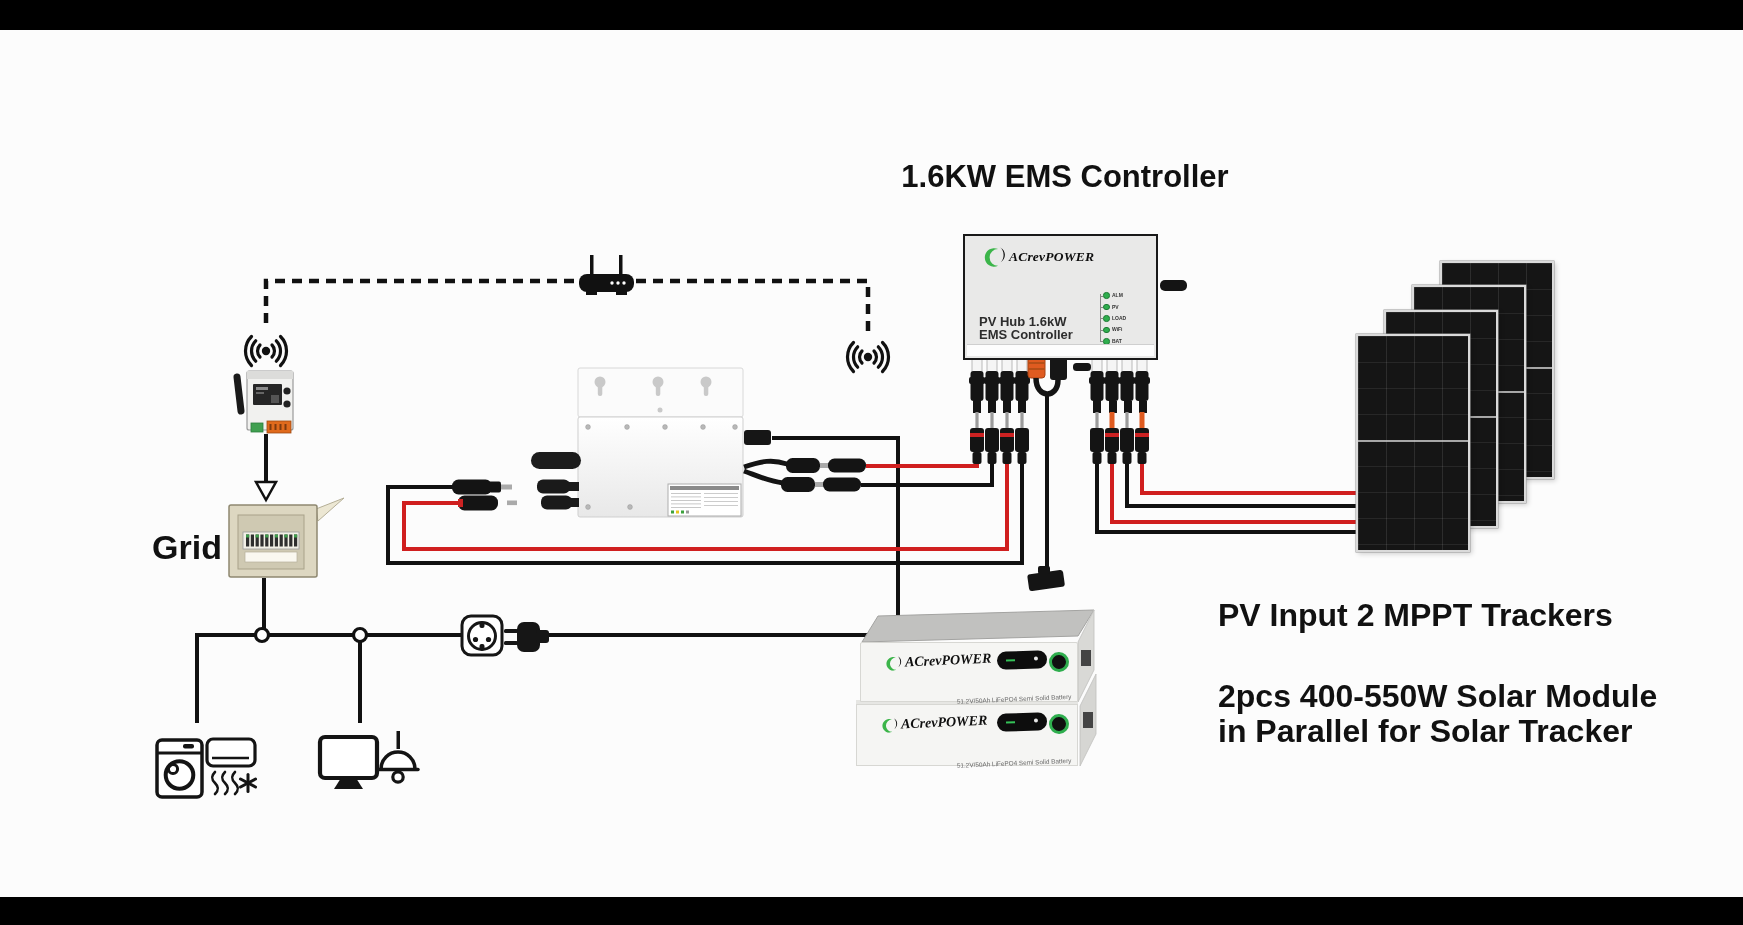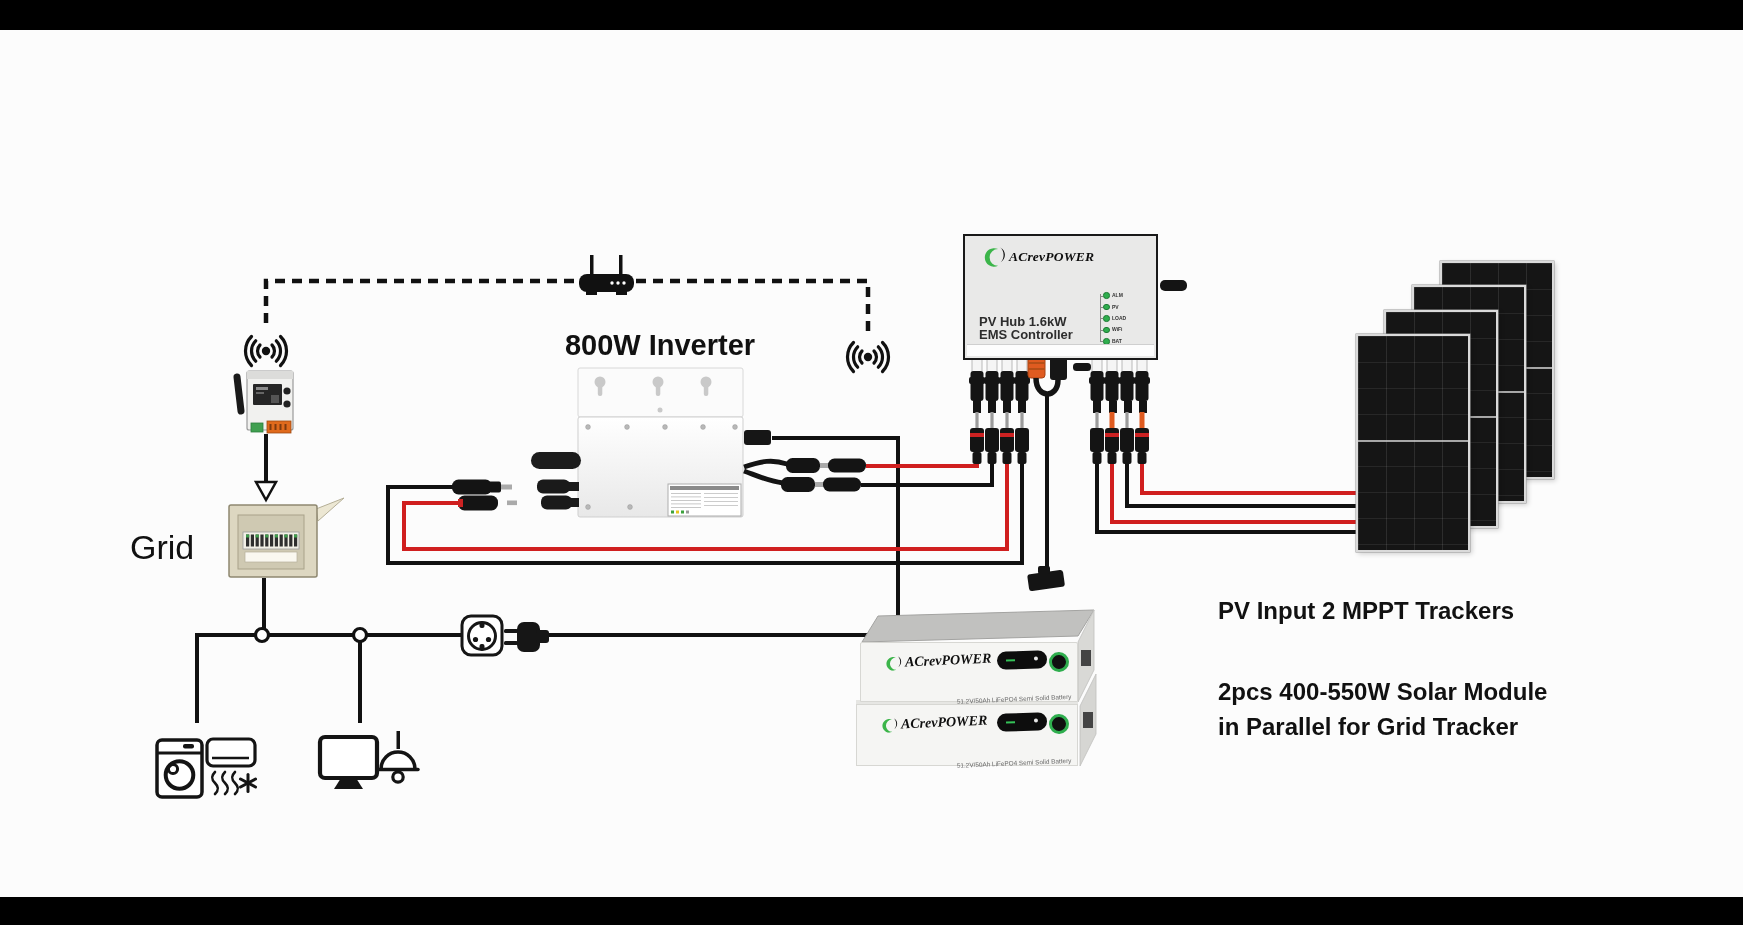--- a/index.html
+++ b/index.html
@@ -5,22 +5,22 @@
   html,body{margin:0;padding:0;background:#fcfcfc;}
   .stage{position:relative;width:1743px;height:925px;background:#fcfcfc;overflow:hidden;
          font-family:"Liberation Sans",sans-serif;color:#111;}
   .bar{position:absolute;left:0;width:1743px;background:#000;}
   .bar.top{top:0;height:30px;}
   .bar.bottom{top:897px;height:28px;}
   svg.wires{position:absolute;left:0;top:0;z-index:1;}
   .lbl{position:absolute;z-index:3;white-space:nowrap;}
   .ems-title{left:900px;top:159px;width:330px;text-align:center;font-size:31px;font-weight:700;}
   .inv-title{left:545px;top:329px;width:230px;text-align:center;font-size:29px;font-weight:700;}
-  .grid-label{left:130px;top:528px;width:92px;font-size:34px;font-weight:400;}
-  .pv-note div{position:absolute;left:1218px;font-size:24px;font-weight:700;white-space:nowrap;}
+  .grid-label{left:130px;top:528px;width:92px;text-align:right;font-size:34px;font-weight:700;}
+  .pv-note div{position:absolute;left:1218px;font-size:32px;font-weight:700;white-space:nowrap;}
   .pv-line1{top:597px;} .pv-line2{top:678px;} .pv-line3{top:713px;}
   
   .ems-box{position:absolute;left:963px;top:234px;width:195px;height:126px;box-sizing:border-box;
            background:#e9e9e8;border:2.5px solid #191919;z-index:2;}
   .ems-logo{position:absolute;left:18px;top:11px;display:flex;align-items:center;}
   .swoosh-lg{width:23px;height:20px;}
   .swoosh-sm{width:17px;height:15px;}
   .ems-brand{margin-left:3px;font-family:"Liberation Serif",serif;font-style:italic;font-weight:700;
              font-size:13.5px;color:#0e0e0e;letter-spacing:.2px;}
   .ems-model{position:absolute;left:14px;top:79px;font-size:13px;font-weight:700;color:#2d2d2d;line-height:13px;}
@@ -396,27 +396,27 @@
       <polygon points="1078,642 1094,610 1094,670 1078,702" fill="#d9d9d6" stroke="#bfbfbc" stroke-width=".8"></polygon>
       <rect x="856" y="700" width="222" height="4" fill="#e6e6e3"></rect>
       <polygon points="1080,706 1096,674 1096,734 1080,766" fill="#d6d6d3" stroke="#bfbfbc" stroke-width=".8"></polygon>
       <rect x="1081" y="650" width="10" height="16" fill="#444"></rect>
       <rect x="1083" y="712" width="10" height="16" fill="#444"></rect>
       <rect x="1028" y="572" width="36" height="17" rx="3" fill="#141414" transform="rotate(-8 1046 580)"></rect>
       <rect x="1038" y="566" width="12" height="8" rx="2" fill="#141414"></rect>
     </g>
   </svg>
 
-  <div class="lbl inv-title">800W Inverter</div>
+  <div class="lbl ems-title">1.6KW EMS Controller</div>
   <div class="lbl grid-label">Grid</div>
 
   <div class="pv-note">
     <div class="pv-line1">PV Input 2 MPPT Trackers</div>
     <div class="pv-line2">2pcs 400-550W Solar Module</div>
-    <div class="pv-line3">in Parallel for Grid Tracker</div>
+    <div class="pv-line3">in Parallel for Solar Tracker</div>
   </div>
 
   <div class="ems-box">
     <div class="ems-logo">
       <svg class="swoosh-lg">
           <use href="#swoosh"></use>
         </svg>
       <span class="ems-brand">ACrevPOWER</span>
     </div>
     <div class="ems-model">

